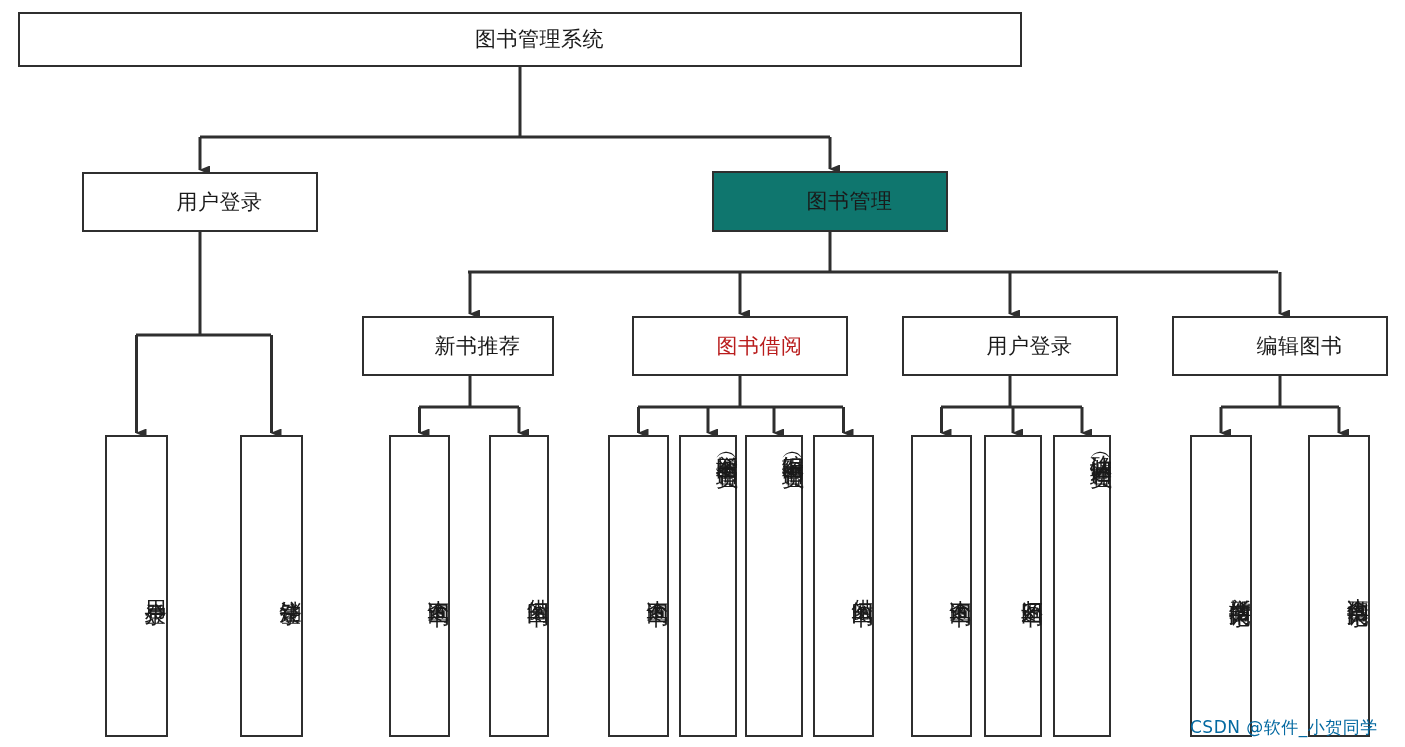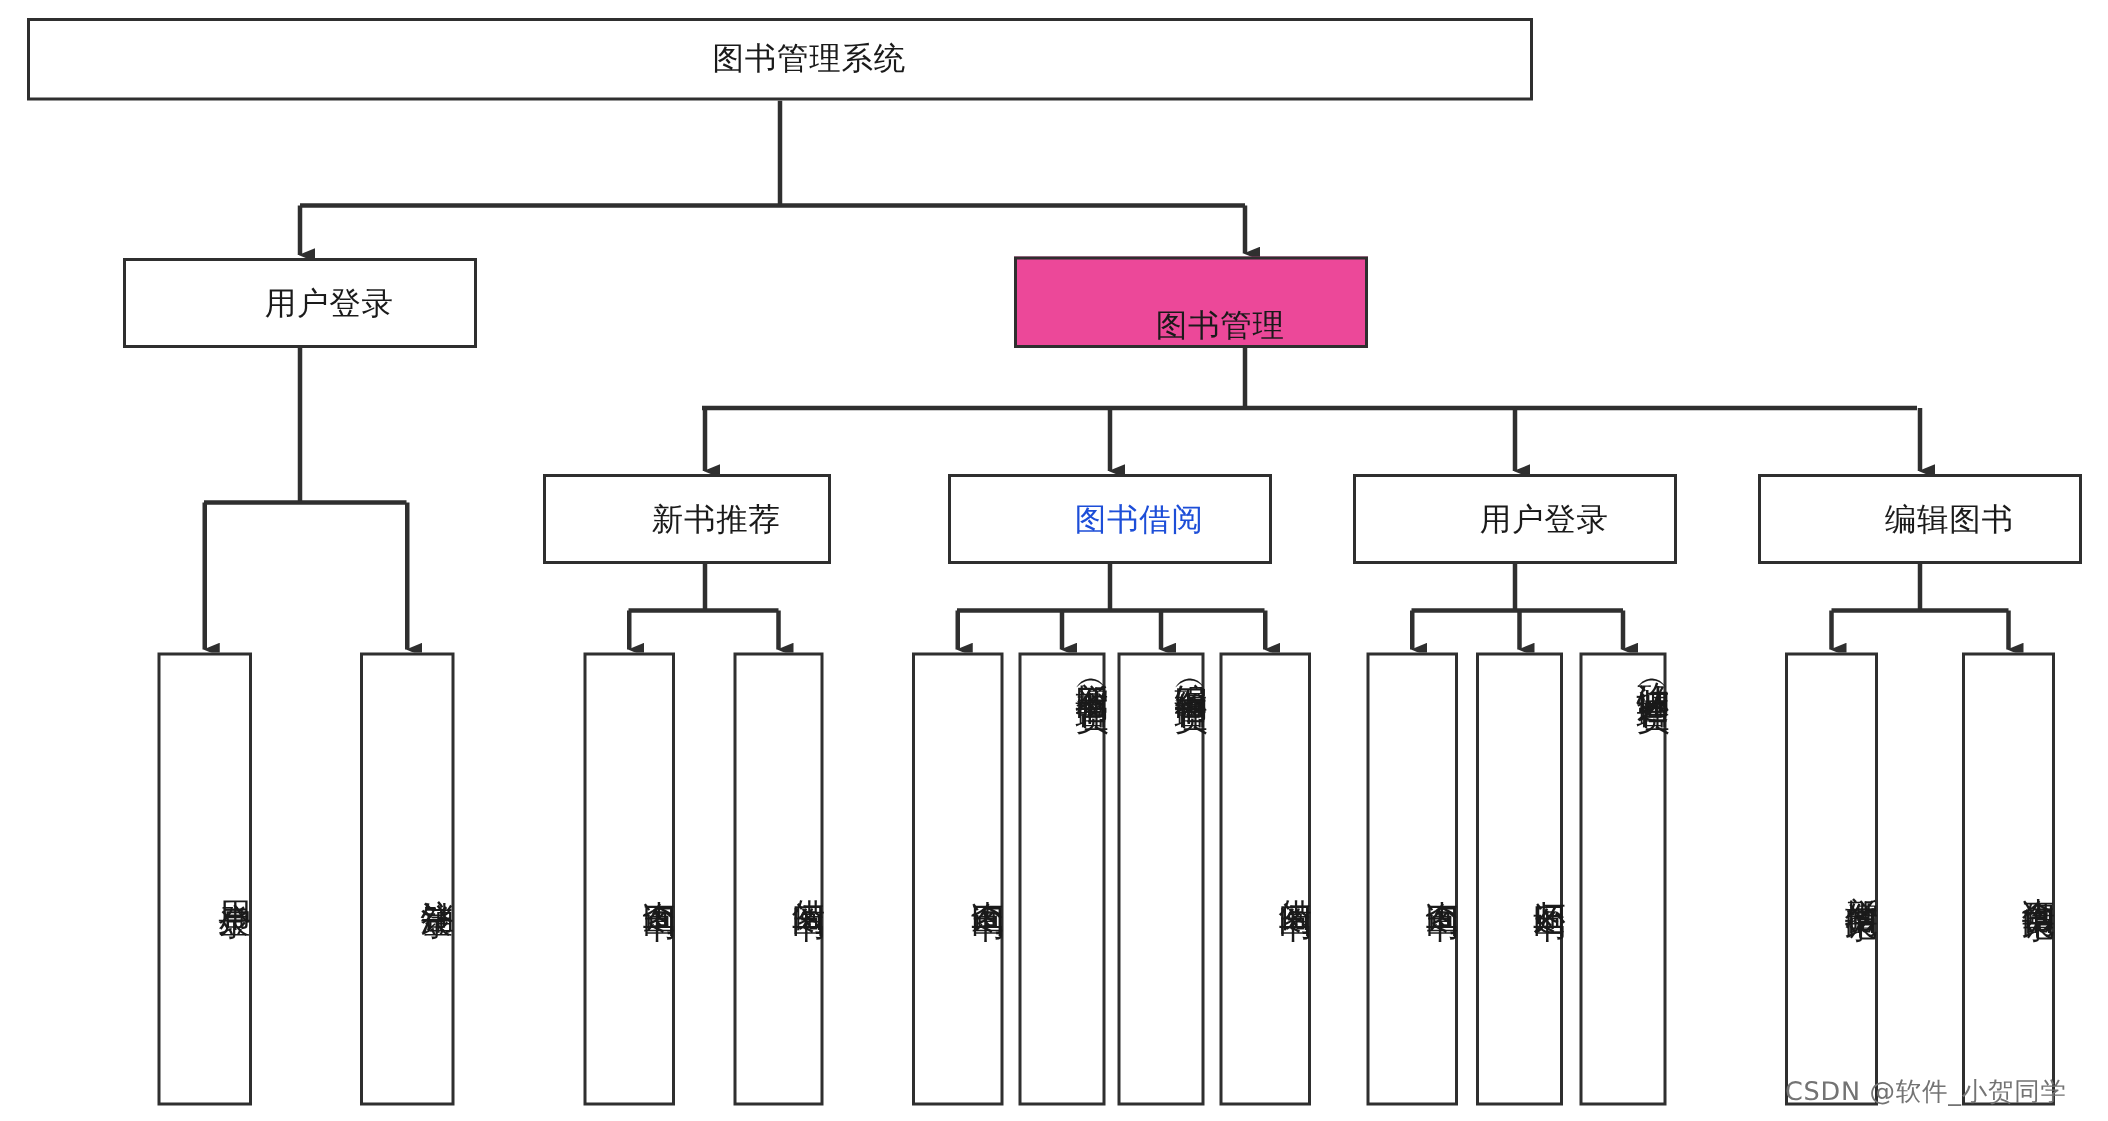--- a/index.html
+++ b/index.html
@@ -54,21 +54,21 @@
     letter-spacing: 2px;
     line-height: 1.05;
     white-space: nowrap;
     margin: 0 auto;
   }
   .node-box.vertical.center-v {
     align-items: center;
   }
   .watermark {
     position: absolute;
-    color: #737373;
+    color: #0369a1;
     font-size: 17px;
     letter-spacing: 0.5px;
     white-space: nowrap;
     font-family: "DejaVu Sans", "Liberation Sans", sans-serif;
     pointer-events: none;
   }
 </style>
 </head>
 <body>
 
@@ -117,28 +117,28 @@
       </g>
   </svg>
 
   <div id="boxes">
       <div class="node-box" style="left: 18px; top: 12px; width: 1004px; height: 55px; border-color: rgb(47, 47, 47); background: rgb(255, 255, 255);">
         <span class="node-label" style="color: rgb(26, 26, 26);">图书管理系统</span>
       </div>
       <div class="node-box" style="left: 82px; top: 172px; width: 236px; height: 60px; border-color: rgb(47, 47, 47); background: rgb(255, 255, 255);">
         <span class="node-label" style="color: rgb(26, 26, 26);">用户登录</span>
       </div>
-      <div class="node-box" style="left: 676px; top: 171px; width: 236px; height: 61px; border-color: rgb(47, 47, 47); background: #ec4899; align-items: flex-end;">
+      <div class="node-box" style="left: 712px; top: 171px; width: 236px; height: 61px; border-color: rgb(47, 47, 47); background: #0f766e;">
         <span class="node-label" style="color: rgb(26, 26, 26);">图书管理</span>
       </div>
       <div class="node-box" style="left: 362px; top: 316px; width: 192px; height: 60px; border-color: rgb(47, 47, 47); background: rgb(255, 255, 255);">
         <span class="node-label" style="color: rgb(26, 26, 26);">新书推荐</span>
       </div>
       <div class="node-box" style="left: 632px; top: 316px; width: 216px; height: 60px; border-color: rgb(47, 47, 47); background: rgb(255, 255, 255);">
-        <span class="node-label" style="color: #1d4ed8;">图书借阅</span>
+        <span class="node-label" style="color: #b91c1c;">图书借阅</span>
       </div>
       <div class="node-box" style="left: 902px; top: 316px; width: 216px; height: 60px; border-color: rgb(47, 47, 47); background: rgb(255, 255, 255);">
         <span class="node-label" style="color: rgb(26, 26, 26);">用户登录</span>
       </div>
       <div class="node-box" style="left: 1172px; top: 316px; width: 216px; height: 60px; border-color: rgb(47, 47, 47); background: rgb(255, 255, 255);">
         <span class="node-label" style="color: rgb(26, 26, 26);">编辑图书</span>
       </div>
       <div class="node-box vertical center-v" style="left: 105px; top: 435px; width: 63px; height: 302px; border-color: rgb(47, 47, 47); background: rgb(255, 255, 255);">
         <span class="node-label" style="color: rgb(26, 26, 26);">用户登录</span>
       </div>

